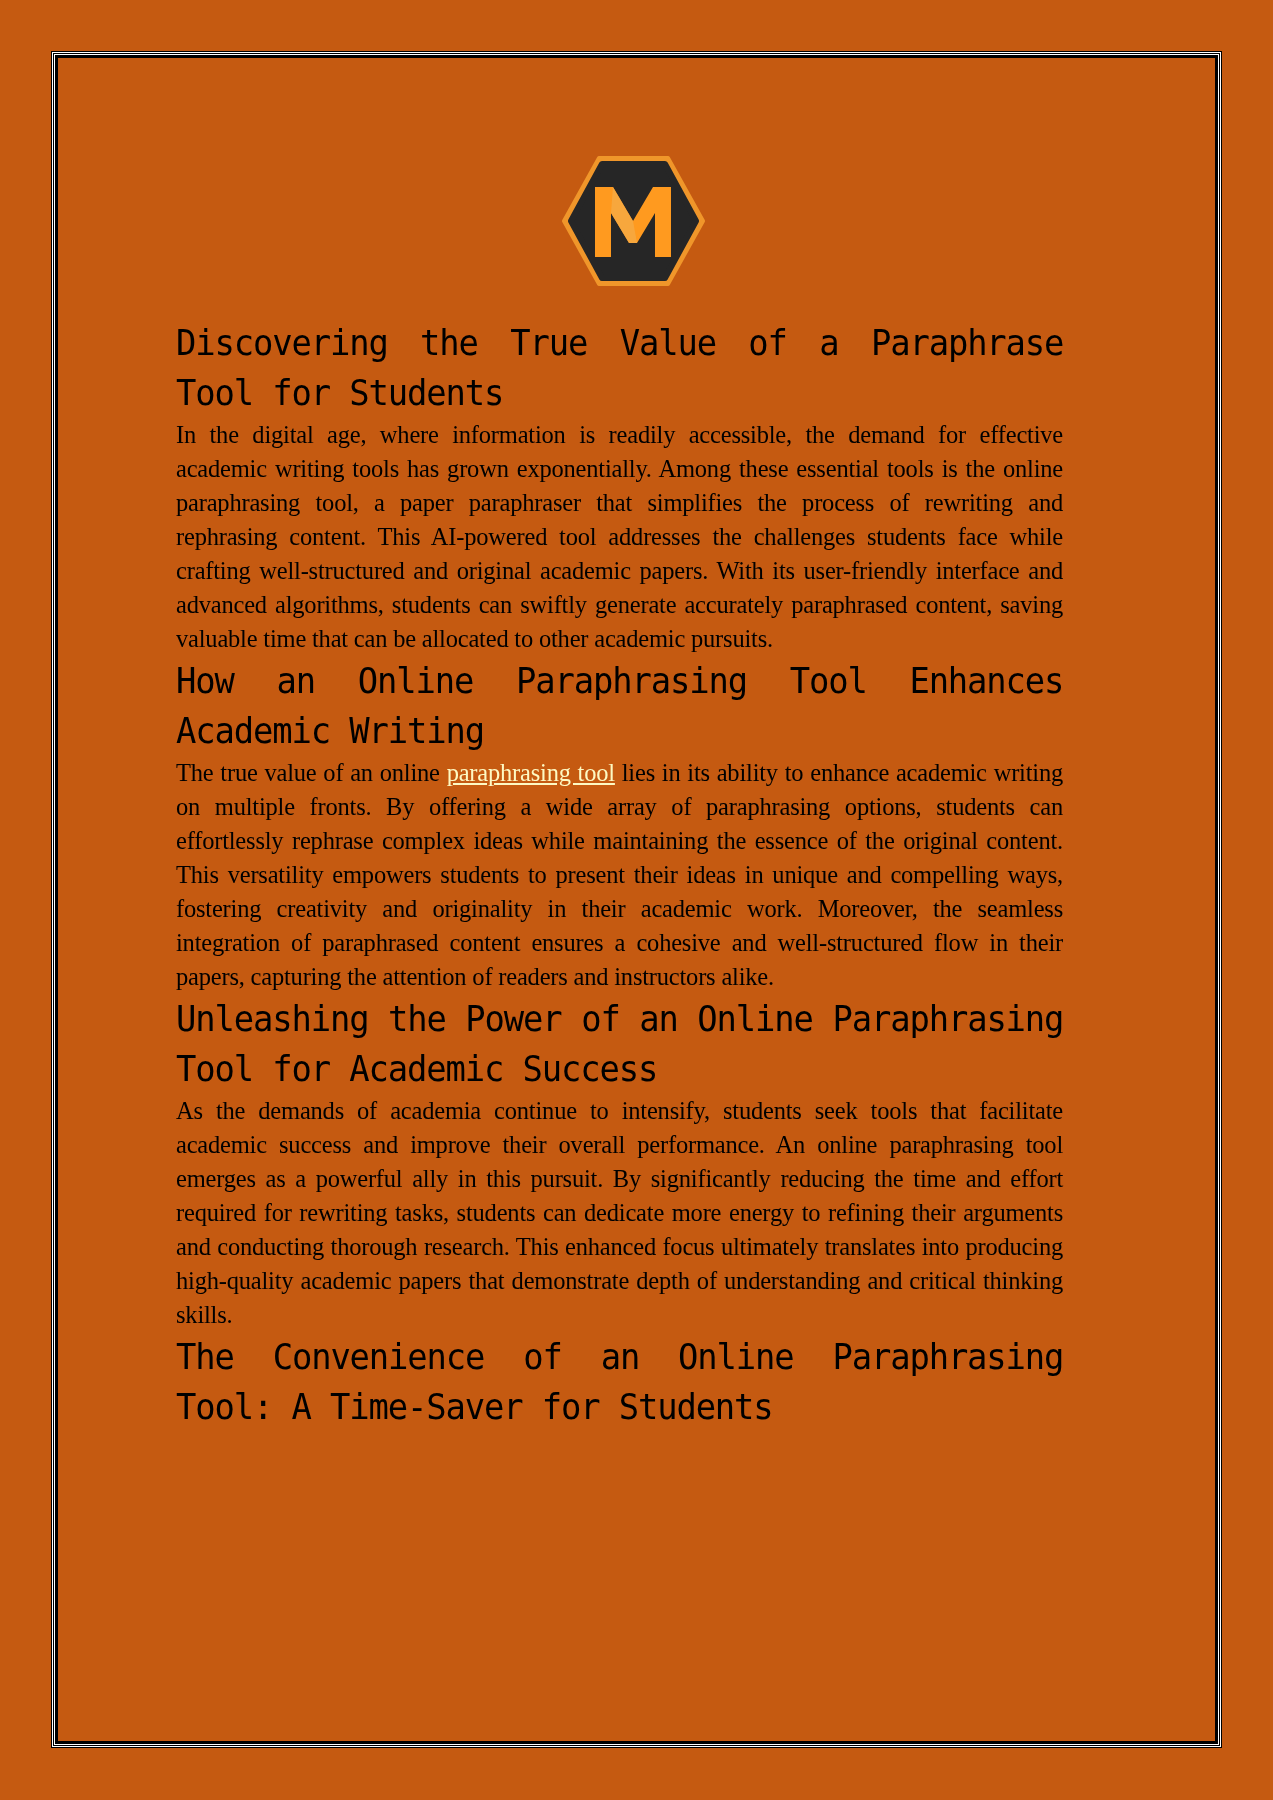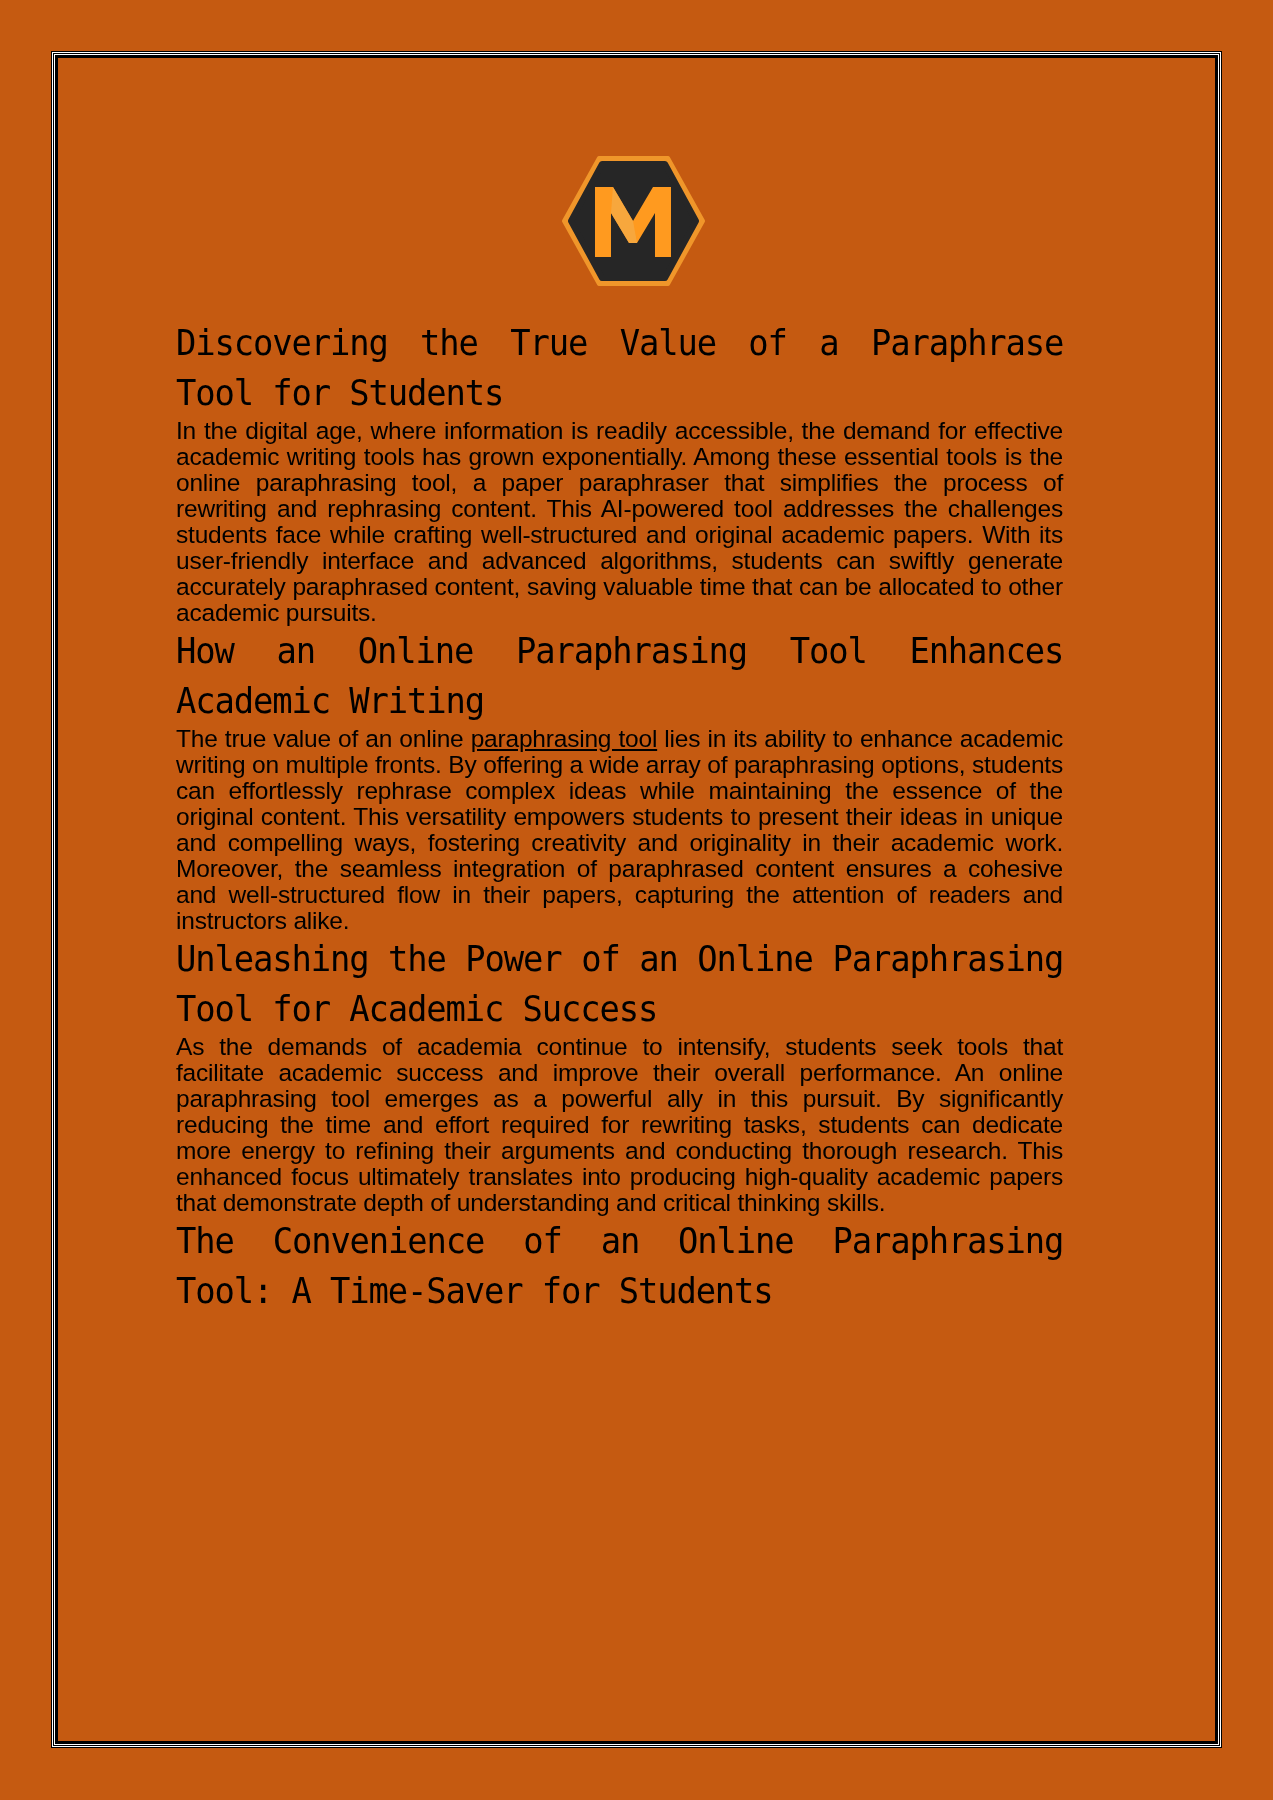--- a/index.html
+++ b/index.html
@@ -63,30 +63,30 @@
       color: #000;
       margin: 0;
       text-align: justify;
       text-align-last: left;
       letter-spacing: -1.2px;
       transform: scaleX(0.94);
       transform-origin: left top;
       width: 944px;
     }
     p.body-text {
-      font-family: Liberation Sans, sans-serif;
+      font-family: Liberation Serif, serif;
       font-size: 24.5px;
-      line-height: 26px;
+      line-height: 34px;
       color: #000;
       margin: 0;
       text-align: justify;
       letter-spacing: -0.2px;
     }
     a.link {
-      color: #000000;
+      color: #fef9c3;
       text-decoration: underline;
     }
     .sec1-h { margin-top: 0; }
     .sec1-p { margin-top: 30px; }
     .sec2-h { margin-top: 30px; }
     .sec2-p { margin-top: 30px; }
     .sec3-h { margin-top: 30px; }
     .sec3-p { margin-top: 30px; }
     .sec4-h { margin-top: 30px; }
   </style>

